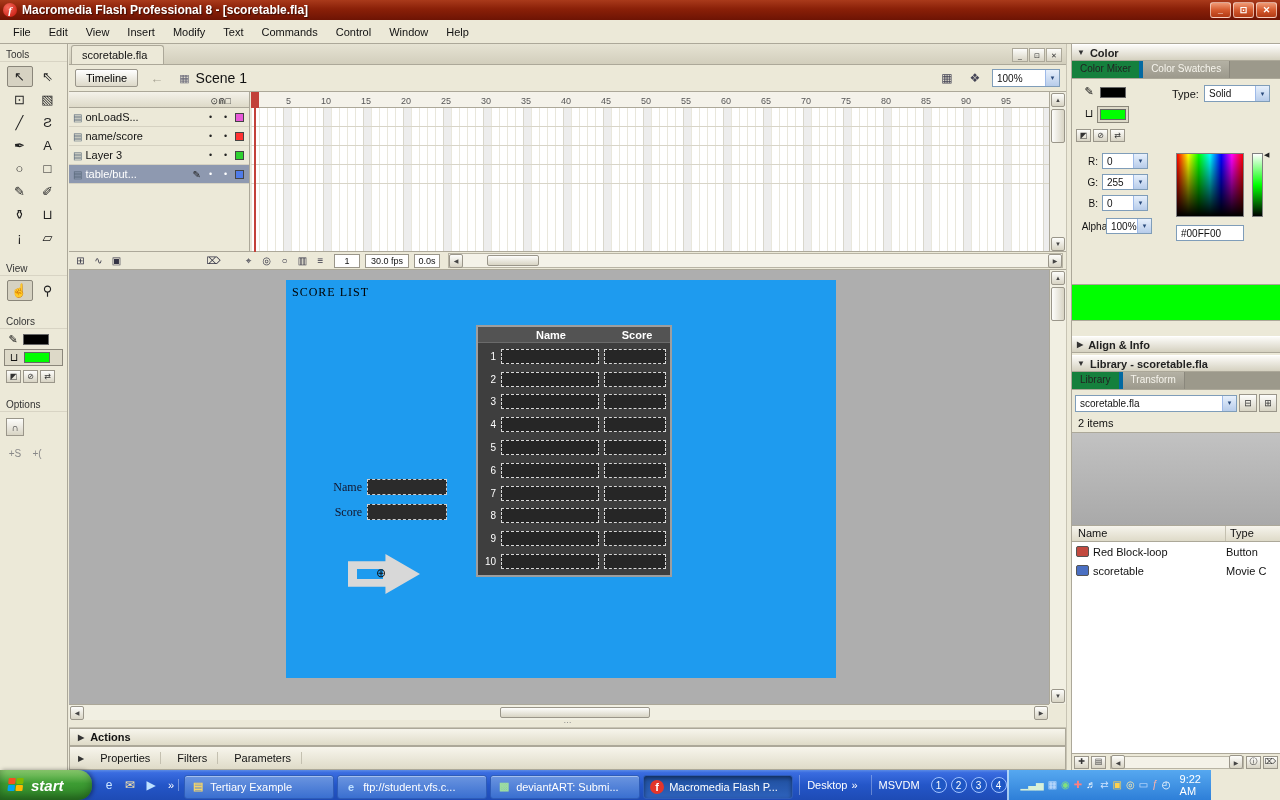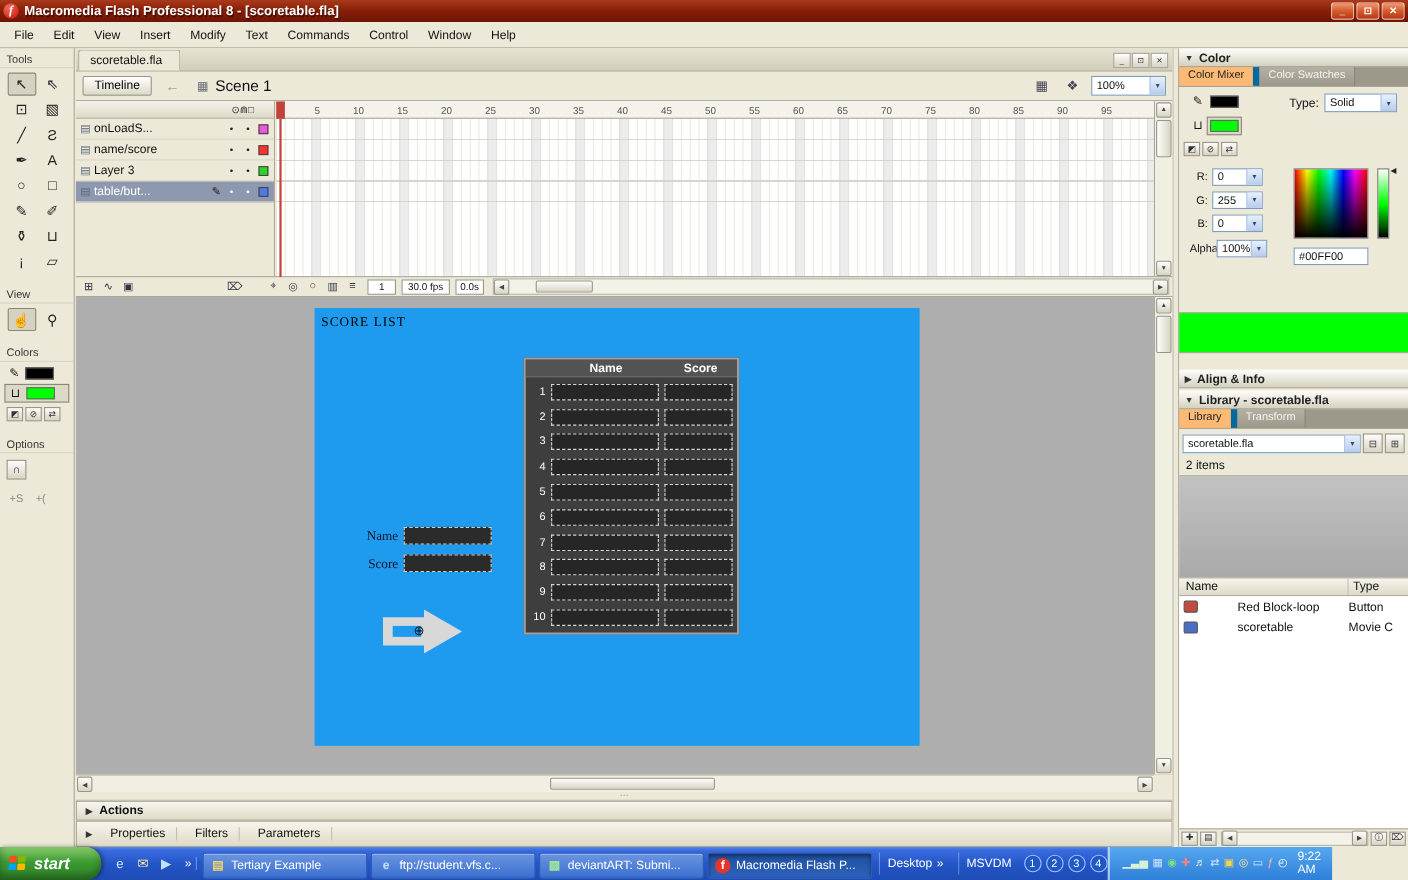--- a/index.html
+++ b/index.html
@@ -168,21 +168,21 @@
   .props-tab:first-of-type{font-weight:bold;}
 
   
   .panel-splitter{position:absolute;right:208px;top:0;width:6px;height:726px;background:#ECE9D8;
     border-left:1px solid #C8C4B4;border-right:1px solid #ACA899;}
   .right-panels{position:absolute;right:0;top:0;width:208px;height:726px;background:#ECE9D8;}
   .panel-header{height:17px;background:linear-gradient(#FCFBF8,#D5D1C0);border-bottom:1px solid #ACA899;
     border-top:1px solid #FFF;display:flex;align-items:center;gap:5px;padding-left:5px;font-weight:bold;color:#222;}
   .ptabs{height:18px;display:flex;background:#9C998B;border-bottom:1px solid #ACA899;align-items:flex-end;}
   .ptab{padding:2px 8px 2px 8px;font-size:10px;height:17px;}
-  .ptab.active{background:#fdba74;color:#222;border-right:6px solid #0369a1;}
+  .ptab.active{background:#15803d;color:#222;border-right:4px solid #0369a1;}
   .ptab.inactive{background:linear-gradient(#B4B1A4,#9C998C);color:#F6F4EC;border-right:1px solid #8a877c;}
   .color-panel{position:absolute;left:0;top:0;width:100%;height:277px;}
   .mixer{position:relative;height:205px;}
   .mixer .pos-stroke-icon{position:absolute;left:10px;top:6px;}
   .mixer .pos-stroke-swatch{position:absolute;left:28px;top:8px;}
   .type-label{position:absolute;left:100px;top:9px;}
   .select-box{height:17px;background:#fff;border:1px solid #7F9DB9;display:flex;align-items:center;
     justify-content:space-between;padding-left:4px;font-size:10px;}
   .select-box.type{position:absolute;left:132px;top:6px;width:66px;}
   .mixer .pos-fill-icon{position:absolute;left:10px;top:28px;}
@@ -212,21 +212,21 @@
   .dd-btn{width:18px;height:18px;border:1px solid #9a968a;background:linear-gradient(#FDFDFB,#D8D4C4);
     font-size:9px;padding:0;color:#333;}
   .items-count{height:16px;padding:1px 6px;}
   .lib-preview{height:94px;background:linear-gradient(#C2C2C2,#A9A9A9);border-top:1px solid #ACA899;border-bottom:1px solid #ACA899;}
   .lib-cols{height:16px;display:flex;background:linear-gradient(#F6F4EC,#DEDAC8);border-bottom:1px solid #ACA899;}
   .lib-col-name{flex:1;padding:1px 6px;border-right:1px solid #C4C0B0;}
   .lib-col-type{width:54px;padding:1px 4px;}
   .lib-list{flex:1;background:#fff;overflow:hidden;}
   .lib-row{height:19px;display:flex;align-items:center;gap:4px;padding:0 4px;}
   .lib-item-icon{width:13px;height:11px;border-radius:2px;border:1px solid #555;}
-  .lib-item-name{flex:1;white-space:nowrap;overflow:hidden;margin-left:32px;}
+  .lib-item-name{flex:1;white-space:nowrap;overflow:hidden;}
   .lib-item-type{width:50px;white-space:nowrap;overflow:hidden;}
   .lib-bottom{height:17px;border-top:1px solid #ACA899;background:#ECE9D8;display:flex;align-items:center;gap:2px;padding:0 2px;}
   .lib-bottom .mini-hscroll{margin-left:2px;height:13px;}
 
   
   .taskbar{position:absolute;left:0;top:770px;width:1066px;height:30px;
     background:linear-gradient(180deg,#5A8AE6 0%,#3A6CE0 9%,#2456C8 50%,#1E4BB5 100%);display:flex;align-items:center;}
   .start-btn{height:30px;min-width:92px;background:linear-gradient(180deg,#8ACB6E 0%,#3D9C33 45%,#2E8326 100%);
     border-radius:0 14px 14px 0;display:flex;align-items:center;gap:6px;padding:0 18px 0 8px;color:#fff;
     font-weight:bold;font-style:italic;font-size:15px;box-shadow:inset 0 -4px 8px rgba(0,0,0,.3),2px 0 4px rgba(0,0,0,.4);}

